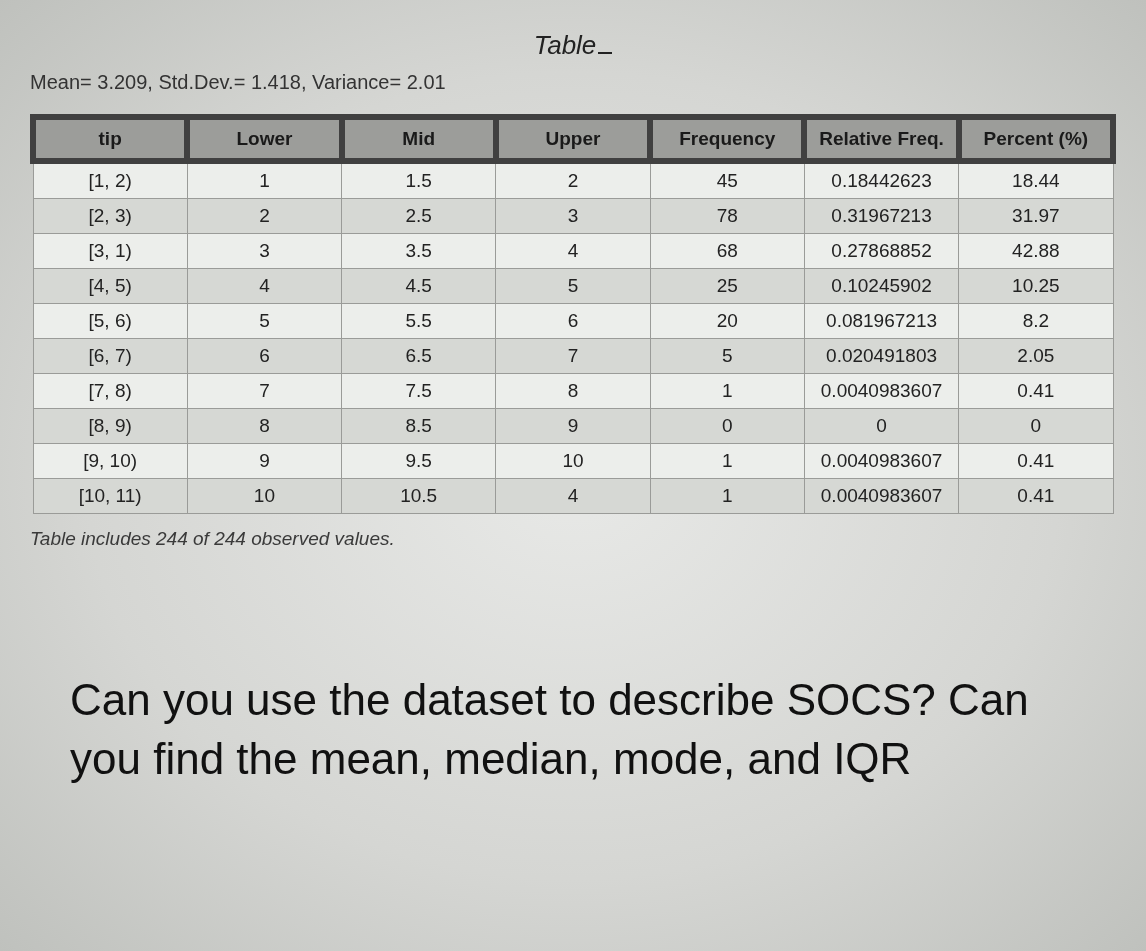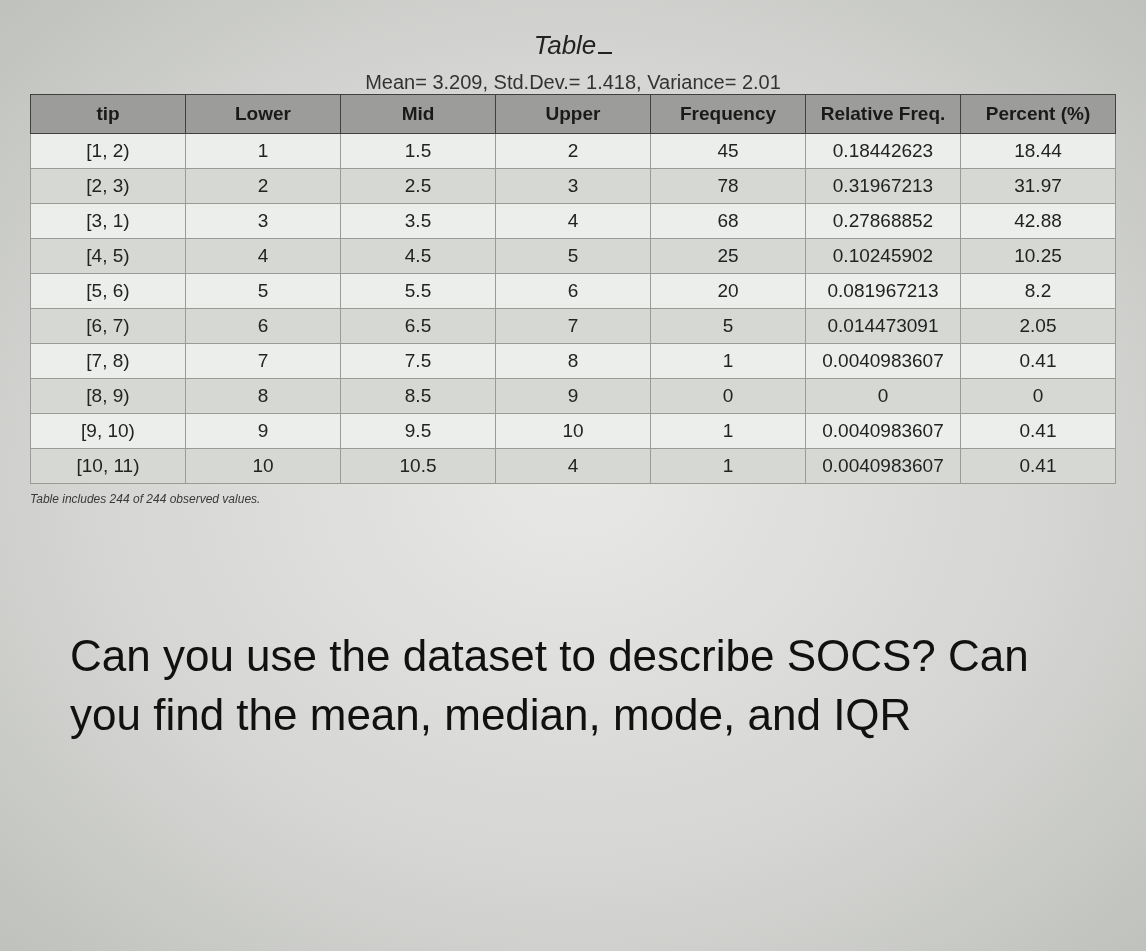--- a/index.html
+++ b/index.html
@@ -28,54 +28,53 @@
   .title-row .cursor {
     display: inline-block;
     width: 14px;
     border-bottom: 2px solid #222;
     vertical-align: baseline;
     margin-left: 2px;
   }
   .stats-line {
     font-size: 20px;
     color: #333;
-    margin-bottom: 0;
-    text-align: center;
+    margin-bottom: 20px;
   }
   table.data {
     width: 100%;
     border-collapse: collapse;
     font-size: 19px;
     table-layout: fixed;
   }
   table.data th {
     background: #9c9d9a;
     color: #1a1a1a;
     font-weight: bold;
     padding: 8px 6px;
-    border: 1px solid #404040;
+    border: 6px solid #404040;
     text-align: center;
   }
   table.data td {
     padding: 6px 6px;
     border: 1px solid #9a9b98;
     text-align: center;
     color: #222;
   }
   table.data tbody tr:nth-child(odd) td {
     background: #eceeeb;
   }
   table.data tbody tr:nth-child(even) td {
     background: #d6d8d4;
   }
   .footnote {
     font-style: italic;
-    font-size: 12px;
+    font-size: 19px;
     color: #3a3a3a;
-    margin-top: 8px;
+    margin-top: 14px;
   }
   .question {
     margin-top: 120px;
     text-align: left;
     font-size: 44px;
     line-height: 1.35;
     color: #111;
     padding: 0 40px;
   }
 </style>
@@ -147,21 +146,21 @@
         <td>20</td>
         <td>0.081967213</td>
         <td>8.2</td>
       </tr>
       <tr>
         <td>[6, 7)</td>
         <td>6</td>
         <td>6.5</td>
         <td>7</td>
         <td>5</td>
-        <td>0.014473091</td>
+        <td>0.020491803</td>
         <td>2.05</td>
       </tr>
       <tr>
         <td>[7, 8)</td>
         <td>7</td>
         <td>7.5</td>
         <td>8</td>
         <td>1</td>
         <td>0.0040983607</td>
         <td>0.41</td>

